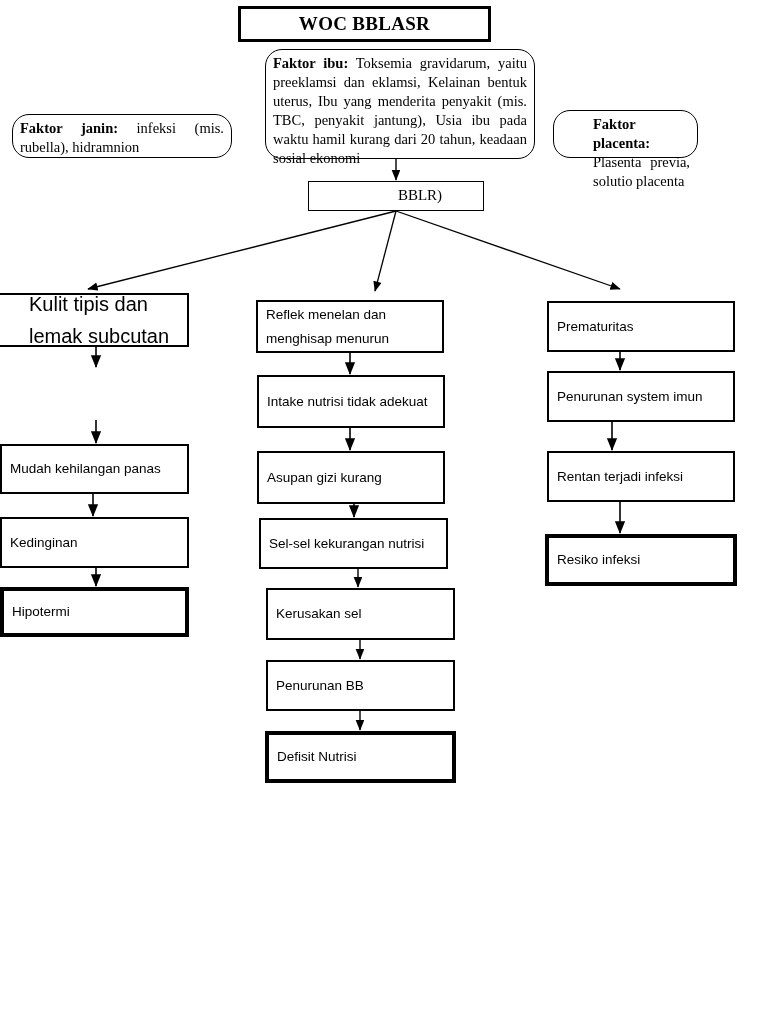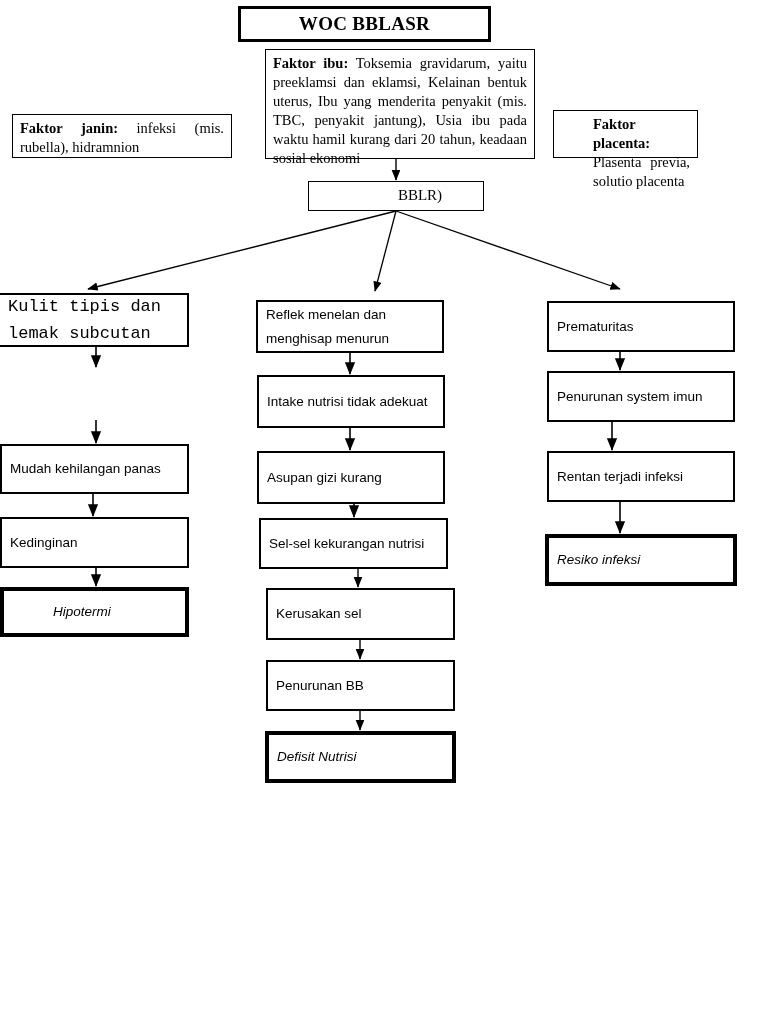--- a/index.html
+++ b/index.html
@@ -45,20 +45,21 @@
     font-family: "Liberation Serif", serif;
     font-weight: bold;
     font-size: 19px;
     text-align: center;
     letter-spacing: 0.3px;
   }
   
   .factor {
     border-width: 1px;
     align-items: flex-start;
+    border-radius: 17px;
   }
   .factor .txt {
     font-family: "Liberation Serif", serif;
     font-size: 14.5px;
     line-height: 1.31;
     text-align: justify;
     padding: 4px 7px 3px 7px;
   }
   .factor .lead {
     font-weight: bold;
@@ -72,27 +73,27 @@
     font-family: "Liberation Serif", serif;
     font-size: 15px;
     text-align: center;
   }
   
   .flow .txt {
     font-size: 13.5px;
     line-height: 1.75;
   }
   .flow-serif .txt {
-    font-family: Liberation Mono, monospace;
-    font-size: 17px;
+    font-family: Liberation Sans, sans-serif;
+    font-size: 20px;
     line-height: 1.6;
+    margin-left: 21px;
   }
   .thick {
     border-width: 4px;
-    font-style: italic;
   }
   svg.edges {
     position: absolute;
     left: 0; top: 0;
     width: 768px;
     height: 1024px;
     z-index: 1;
     overflow: visible;
   }
 </style>
@@ -156,21 +157,21 @@
 
   <div class="node flow flow-serif" style="left:-2px; top:293px; width:191px; height:54px;">
     <span class="txt">Kulit tipis dan lemak subcutan</span>
   </div>
   <div class="node flow" style="left:0px; top:517px; width:189px; height:51px;">
     <span class="txt">Kedinginan</span>
   </div>
   <div class="node flow" style="left:0px; top:444px; width:189px; height:50px;">
     <span class="txt">Mudah kehilangan panas</span>
   </div>
-  <div class="node flow thick" style="left:0px; top:587px; width:189px; height:50px;padding-left:41px;">
+  <div class="node flow thick" style="left:0px; top:587px; width:189px; height:50px;">
     <span class="txt">Hipotermi</span>
   </div>
 
   <div class="node flow" style="left:256px; top:300px; width:188px; height:53px;">
     <span class="txt">Reflek menelan dan menghisap menurun</span>
   </div>
   <div class="node flow" style="left:257px; top:375px; width:188px; height:53px;">
     <span class="txt">Intake nutrisi tidak adekuat</span>
   </div>
   <div class="node flow" style="left:257px; top:451px; width:188px; height:53px;">

